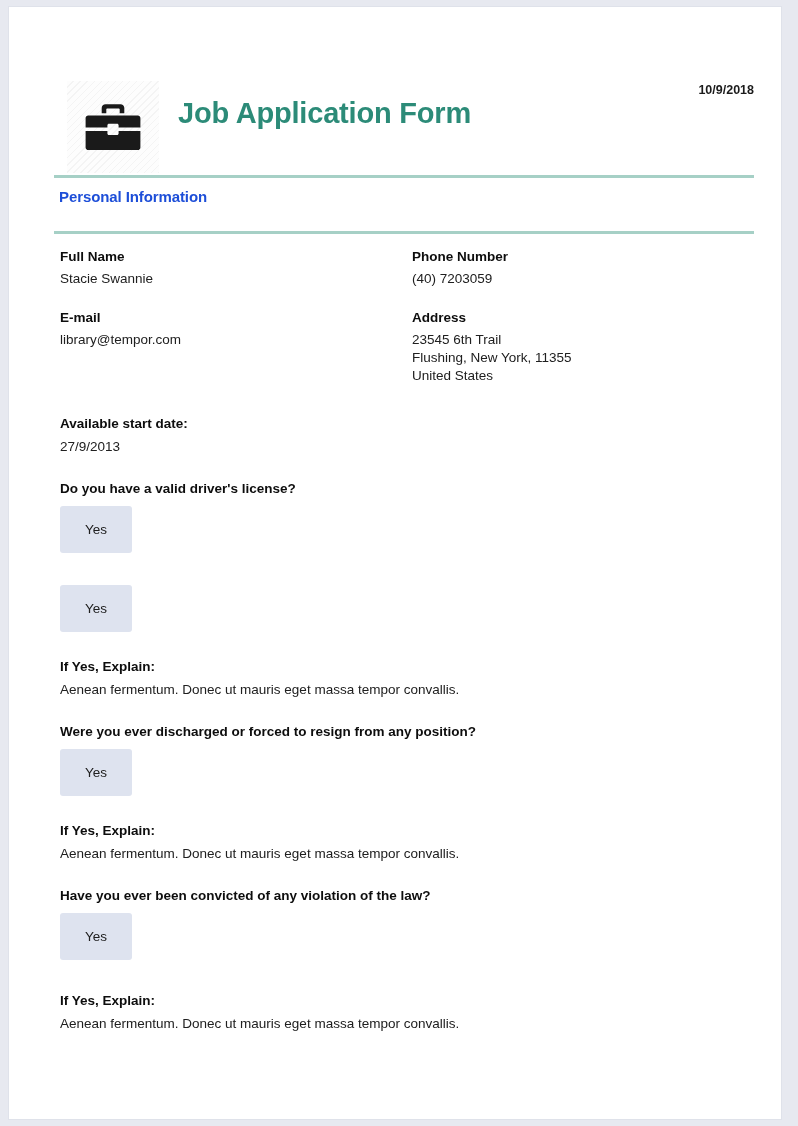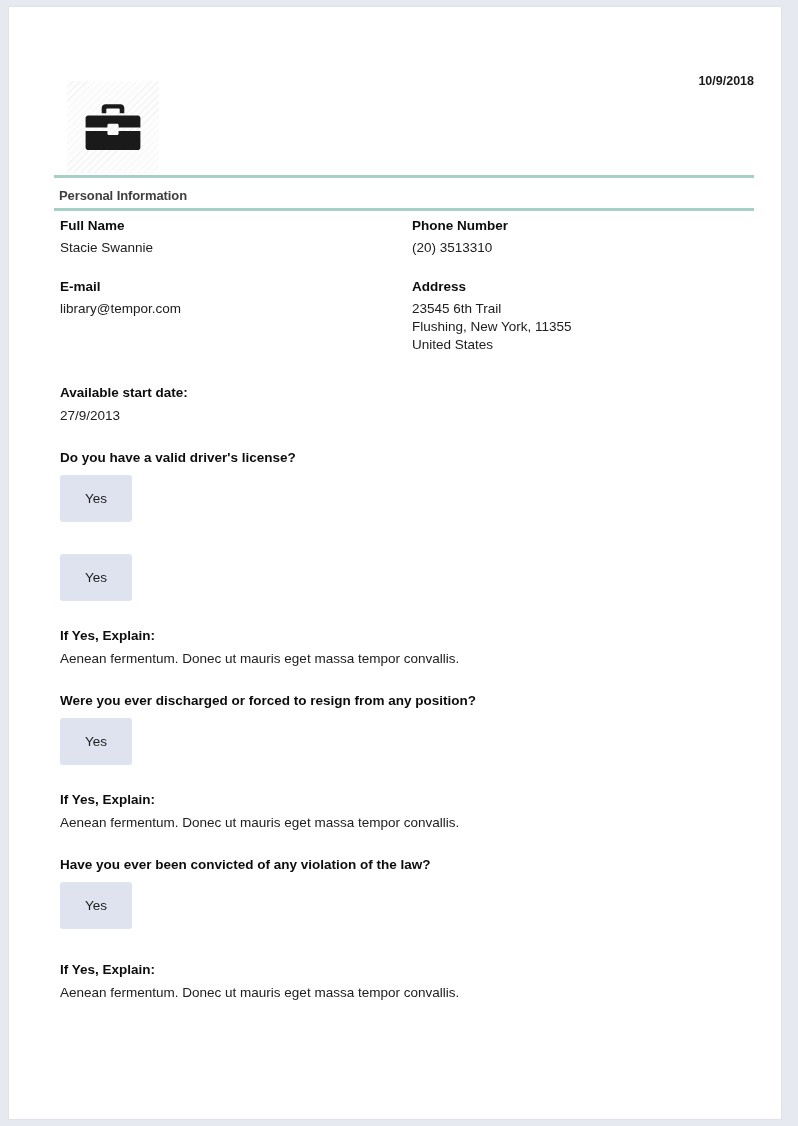--- a/index.html
+++ b/index.html
@@ -60,44 +60,44 @@
     top: 30px;
     font-size: 29px;
     font-weight: bold;
     color: #2c8b78;
     letter-spacing: -0.2px;
     white-space: nowrap;
   }
   .form-date {
     position: absolute;
     right: 0px;
-    top: 7px;
+    top: 16px;
     font-size: 12.5px;
     font-weight: bold;
     color: #1b1b1b;
   }
 
   
   .rule {
     height: 3px;
     background: #a6d0c6;
     width: 700px;
   }
   .section-title {
-    font-size: 13px;
-    font-weight: bold;
-    color: #404040;
-    padding: 10px 0 5px 5px;
+    font-size: 15px;
+    font-weight: bold;
+    color: #1d4ed8;
+    padding: 10px 0 26px 5px;
     letter-spacing: -0.1px;
   }
 
   
   .info-grid {
     display: flex;
-    padding-top: 6px;
+    padding-top: 14px;
   }
   .col {
     width: 350px;
     padding-left: 6px;
     box-sizing: border-box;
   }
   .col.right { padding-left: 358px; margin-left: -350px; width: 700px; }
 
   .field { margin-bottom: 21px; }
   .field:last-child { margin-bottom: 0; }
@@ -159,20 +159,21 @@
     <div class="header">
       <div class="logo-box">
         <span>
           <svg width="58" height="52" viewBox="0 0 58 52" xmlns="http://www.w3.org/2000/svg">
             <path fill="#1a1a1a" d="M21.5 3.2h15c2.1 0 3.8 1.7 3.8 3.8v5.3h-4.6V8.3c0-0.5-0.4-0.9-0.9-0.9H23.2c-0.5 0-0.9 0.4-0.9 0.9v4H17.7V7c0-2.1 1.7-3.8 3.8-3.8z"></path>
             <path fill="#1a1a1a" d="M4.2 14.4h49.6c1.4 0 2.6 1.2 2.6 2.6v9.6H34.6v-2.3c0-0.8-0.7-1.5-1.5-1.5h-8.2c-0.8 0-1.5 0.7-1.5 1.5v2.3H1.6v-9.6c0-1.4 1.2-2.6 2.6-2.6z"></path>
             <path fill="#1a1a1a" d="M1.6 30.1h21.8v2.4c0 0.8 0.7 1.5 1.5 1.5h8.2c0.8 0 1.5-0.7 1.5-1.5v-2.4h21.8v16.3c0 1.4-1.2 2.6-2.6 2.6H4.2c-1.4 0-2.6-1.2-2.6-2.6V30.1z"></path>
           </svg>
         </span>
       </div>
+      <div class="form-title">Job Application Form</div>
       <div class="form-date">10/9/2018</div>
     </div>
 
     <div class="rule"></div>
     <div class="section-title">Personal Information</div>
     <div class="rule"></div>
 
     <div class="info-grid">
       <div class="col left">
         <div class="field">
@@ -180,21 +181,21 @@
           <div class="value">Stacie Swannie</div>
         </div>
         <div class="field">
           <div class="label">E-mail</div>
           <div class="value">library@tempor.com</div>
         </div>
       </div>
       <div class="col right">
         <div class="field">
           <div class="label">Phone Number</div>
-          <div class="value">(20) 3513310</div>
+          <div class="value">(40) 7203059</div>
         </div>
         <div class="field">
           <div class="label">Address</div>
           <div class="value">23545 6th Trail
 Flushing, New York, 11355
 United States</div>
         </div>
       </div>
     </div>
 

